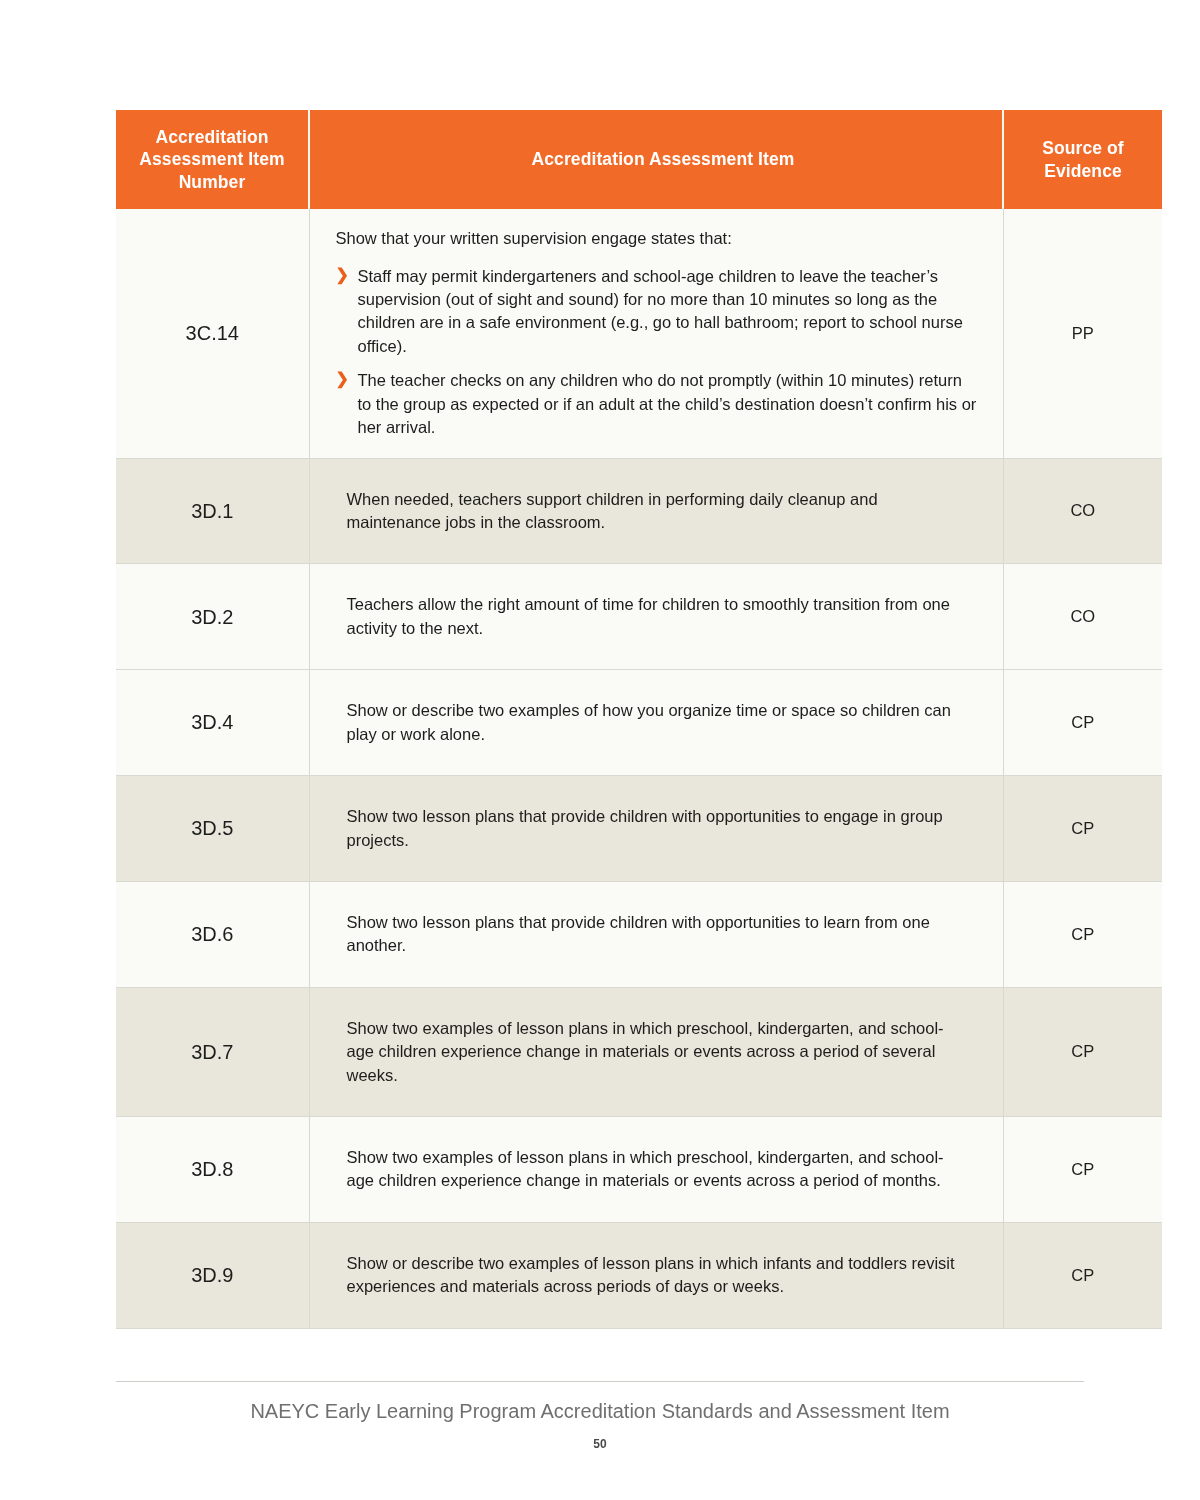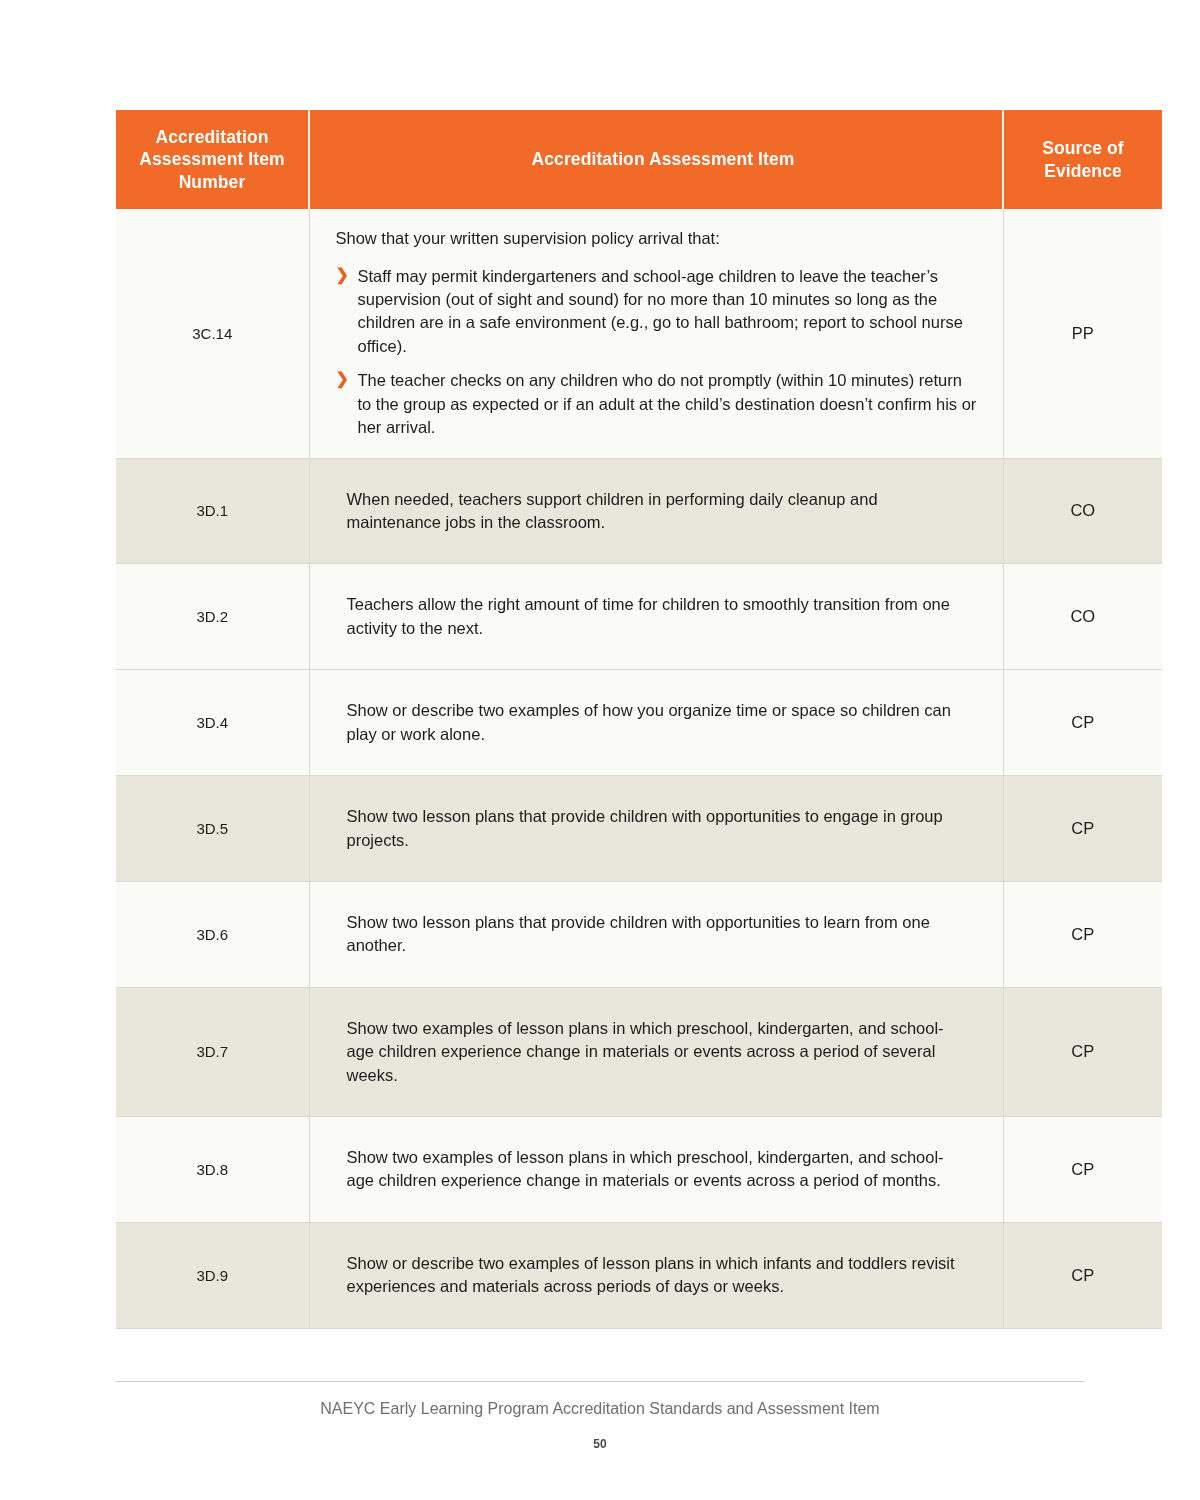--- a/index.html
+++ b/index.html
@@ -65,21 +65,21 @@
   }
   tbody td:last-child { border-right: none; }
   tbody tr:last-child td { border-bottom: 1px solid #d9d9d2; }
 
   tbody tr.row-shade td { background: #E9E7DC; }
   tbody tr.row-plain td { background: #FAFAF7; }
 
   td.cell-number {
     text-align: center;
     padding: 14px 8px;
-    font-size: 15px;
+    font-size: 20px;
     color: #1d1d1b;
   }
   td.cell-item {
     padding: 18px 26px 18px 26px;
     text-align: left;
   }
   td.cell-source {
     text-align: center;
     padding: 1px 8px;
     font-size: 16.5px;
@@ -123,21 +123,21 @@
     width: 968px;
     height: 1px;
     background: #cfcfca;
   }
   .footer-text {
     position: absolute;
     left: 0;
     top: 1400px;
     width: 1200px;
     text-align: center;
-    font-size: 16px;
+    font-size: 20px;
     color: #6f6f6f;
   }
   .footer-page {
     position: absolute;
     left: 0;
     top: 1437px;
     width: 1200px;
     text-align: center;
     font-size: 12px;
     font-weight: bold;
@@ -155,21 +155,21 @@
         <tr>
           <th class="col-number">Accreditation Assessment Item Number</th>
           <th class="col-item">Accreditation Assessment Item</th>
           <th class="col-source">Source of Evidence</th>
         </tr>
       </thead>
       <tbody id="table-body">
           <tr class="row-plain">
             <td class="cell-number">3C.14</td>
             <td class="cell-item">
-              <p class="item-lead">Show that your written supervision policy arrival that:</p>
+              <p class="item-lead">Show that your written supervision engage states that:</p>
               <ul class="sub-list">
                 <li><span class="chev">❯</span><span>Staff may permit kindergarteners and school-age children to leave the teacher’s supervision (out of sight and sound) for no more than 10 minutes so long as the children are in a safe environment (e.g., go to hall bathroom; report to school nurse office).</span></li>
                 <li><span class="chev">❯</span><span>The teacher checks on any children who do not promptly (within 10 minutes) return to the group as expected or if an adult at the child’s destination doesn’t confirm his or her arrival.</span></li>
               </ul>
             </td>
             <td class="cell-source">PP</td>
           </tr>
           <tr class="row-shade">
             <td class="cell-number">3D.1</td>
             <td class="cell-item">

